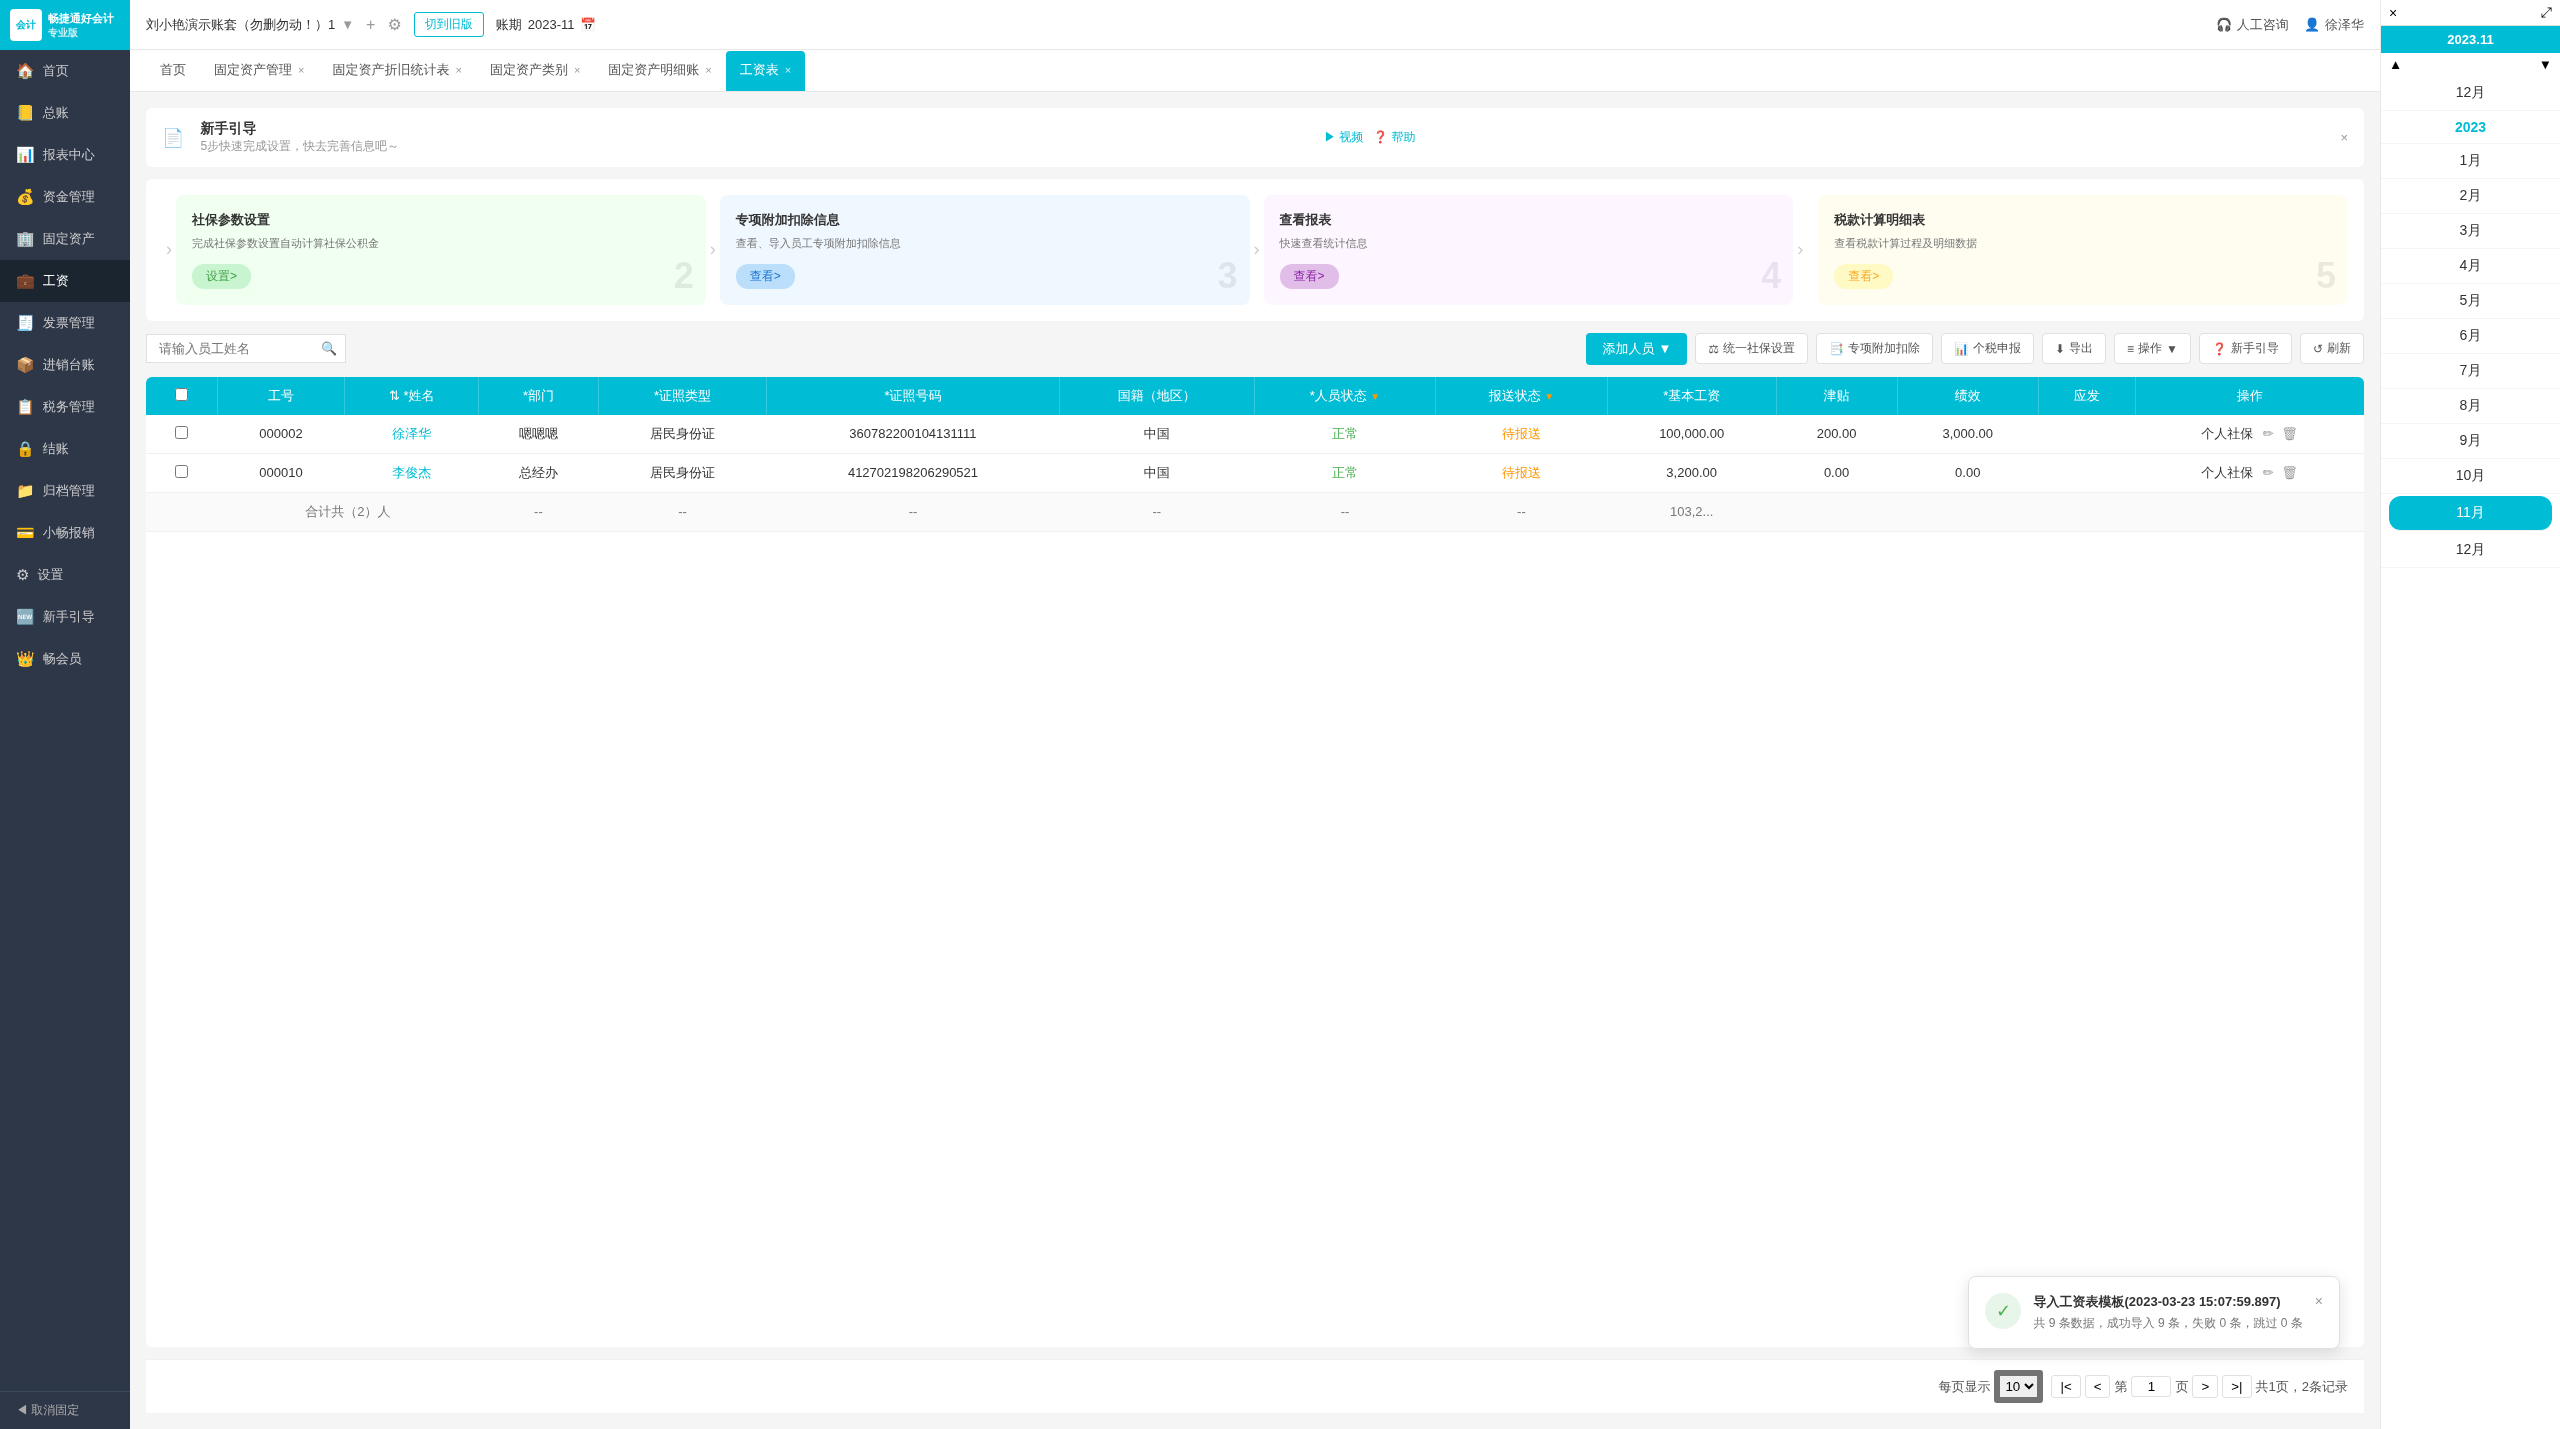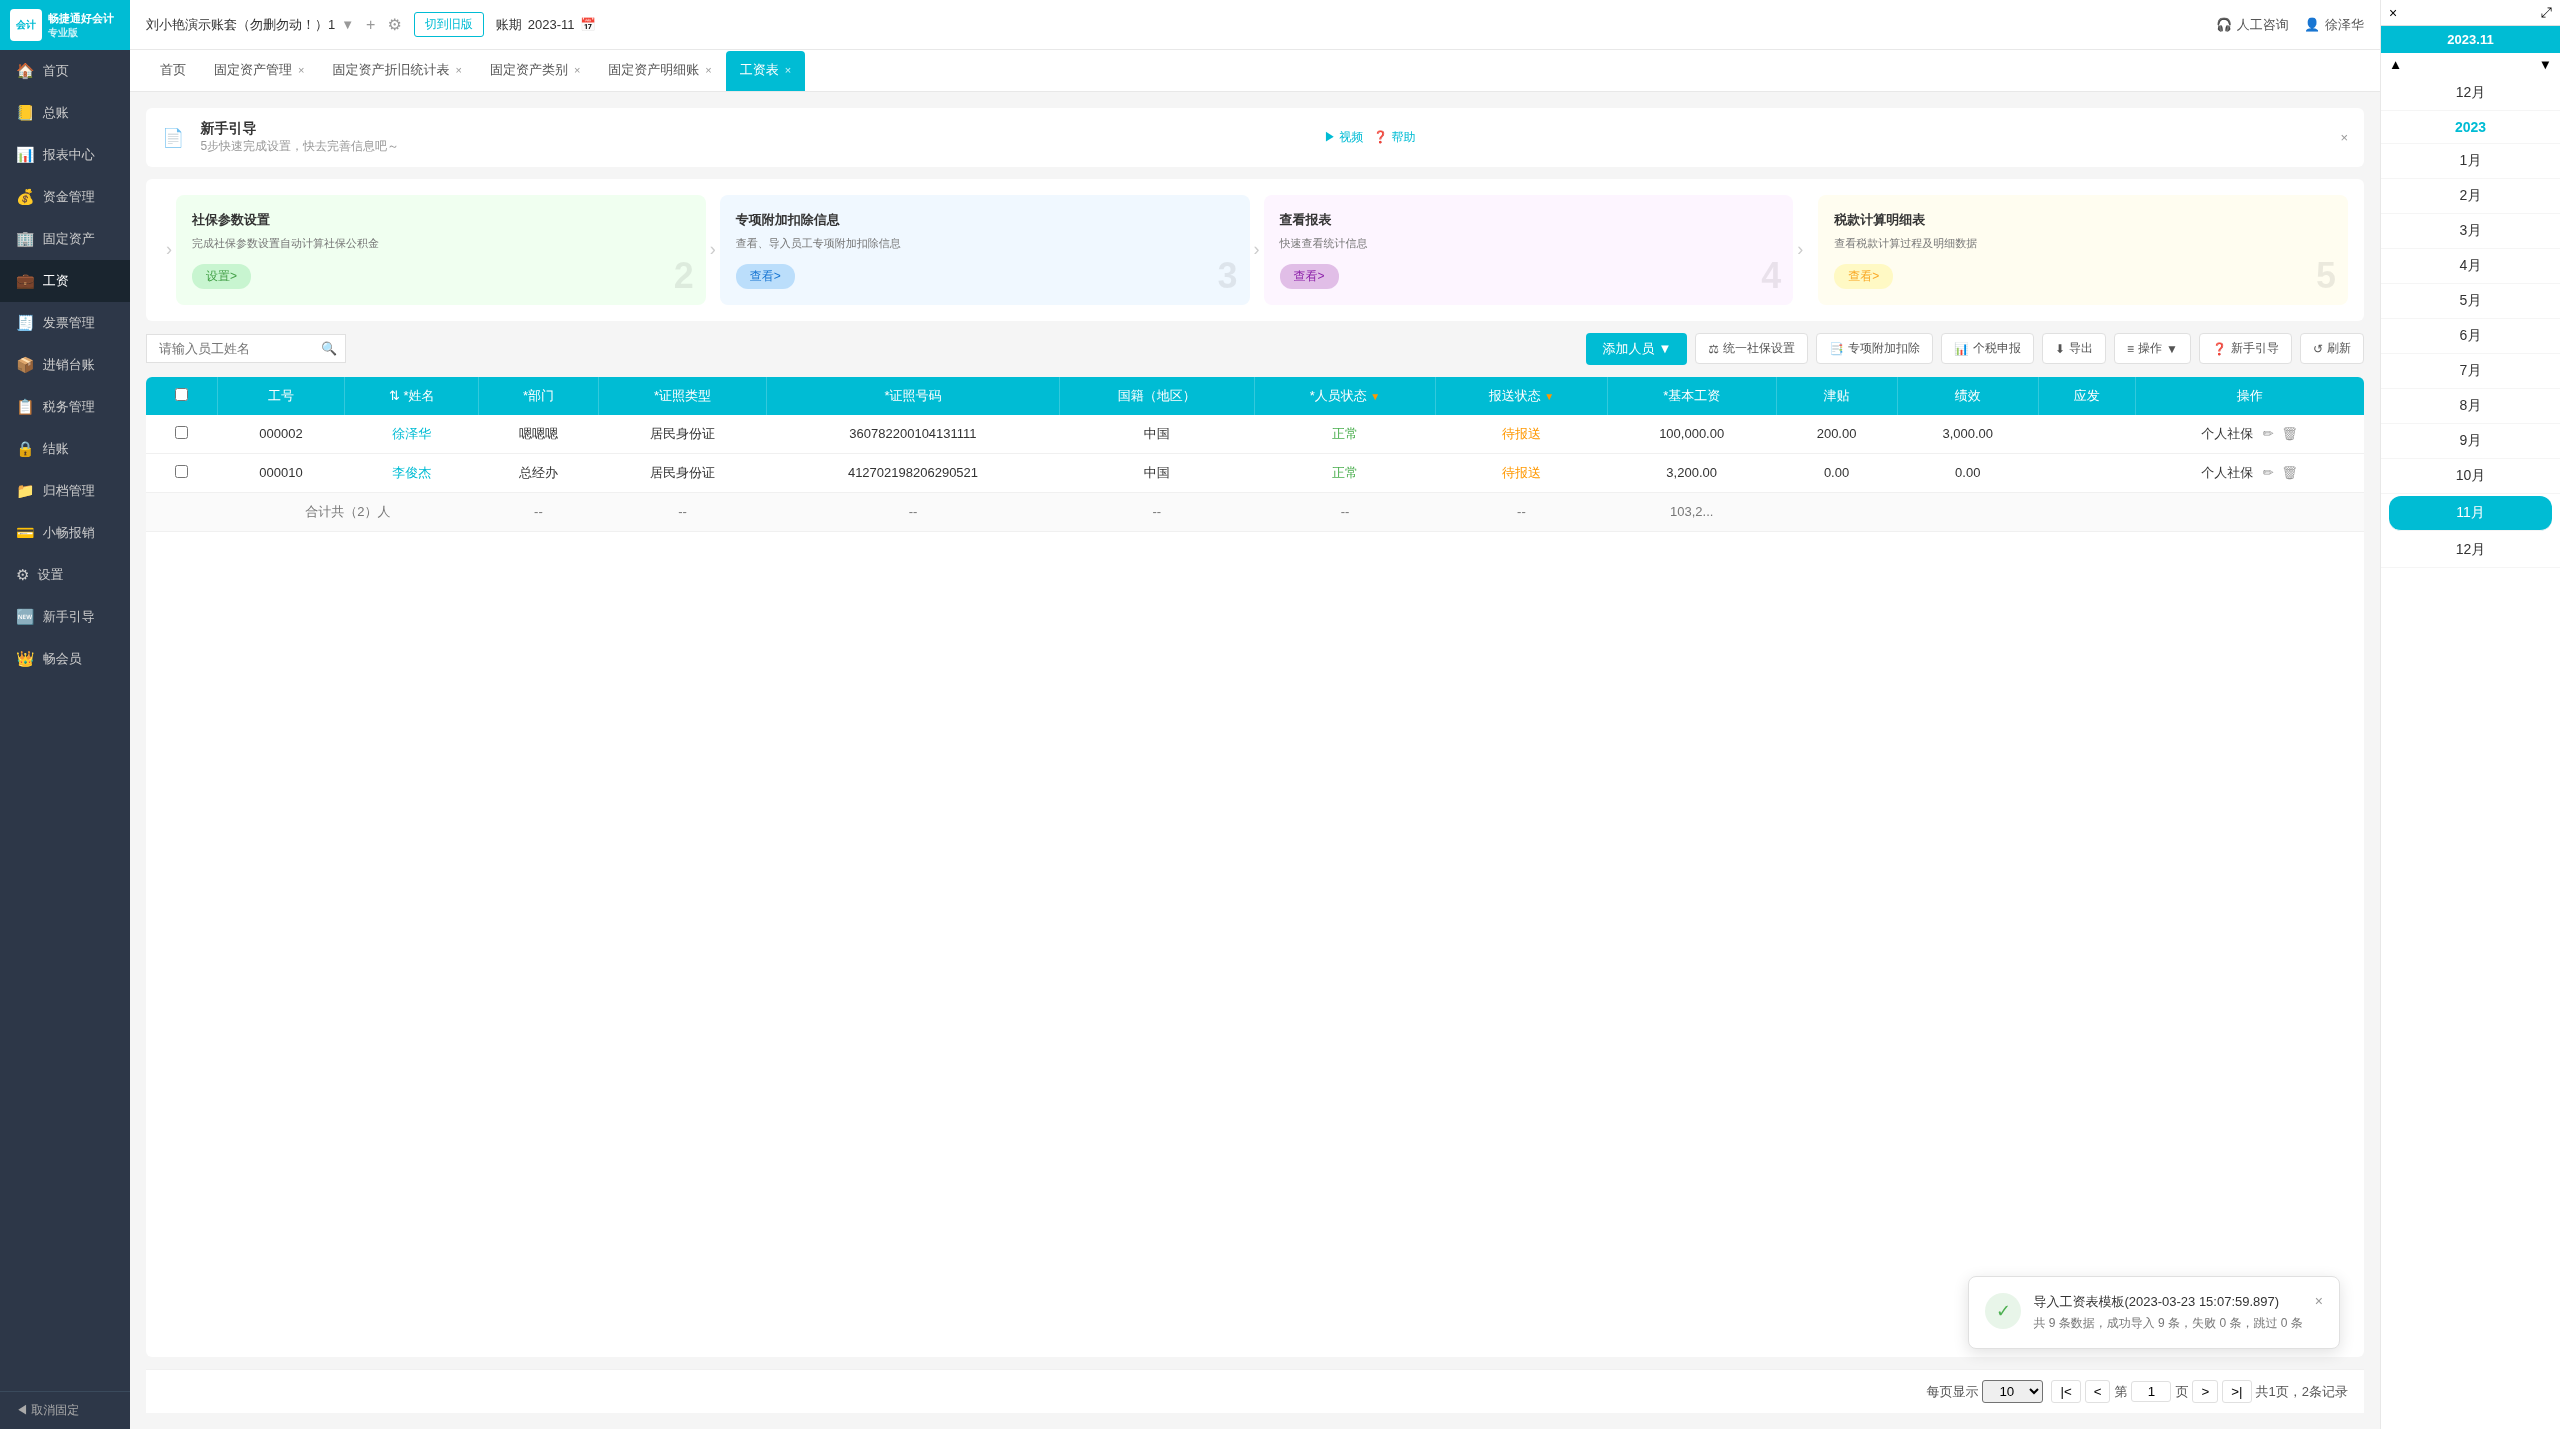--- a/index.html
+++ b/index.html
@@ -266,21 +266,21 @@
       justify-content: flex-end;
       gap: 8px;
       padding: 10px 16px;
       background: #fff;
       border-top: 1px solid #f0f0f0;
       font-size: 13px;
       color: #555;
       flex-shrink: 0;
     }
     .pagination .page-size { display: flex; align-items: center; gap: 4px; }
-    .pagination select { border: 1px solid #737373; border-radius: 3px; padding: 2px 12px; }
+    .pagination select { border: 6px solid #737373; border-radius: 3px; padding: 2px 1px; }
     .pagination .page-nav { display: flex; align-items: center; gap: 4px; }
     .pagination .page-btn { border: 1px solid #e0e0e0; background: #fff; border-radius: 3px; padding: 3px 8px; cursor: pointer; }
     .pagination .page-input { border: 1px solid #e0e0e0; border-radius: 3px; padding: 2px 6px; width: 40px; text-align: center; }
 
     
     .footer {
       background: #fff;
       padding: 8px 16px;
       display: flex;
       align-items: center;
@@ -343,21 +343,21 @@
       border-radius: 50%;
       background: #e8f5e9;
       display: flex;
       align-items: center;
       justify-content: center;
       color: #4caf50;
       font-size: 18px;
       flex-shrink: 0;
     }
     .toast .toast-content { flex: 1; }
-    .toast .toast-title { font-size: 13px; font-weight: normal; color: #333; }
+    .toast .toast-title { font-size: 13px; font-weight: bold; color: #333; }
     .toast .toast-desc { font-size: 12px; color: #777; margin-top: 4px; }
     .toast .toast-close { color: #999; cursor: pointer; font-size: 14px; }
 
     
     .table-footer-row td { background: #fafafa; color: #777; font-weight: 500; }
 
     
     input[type="checkbox"] { cursor: pointer; }
 
     .filter-icon { color: #ff9800; font-size: 10px; }

